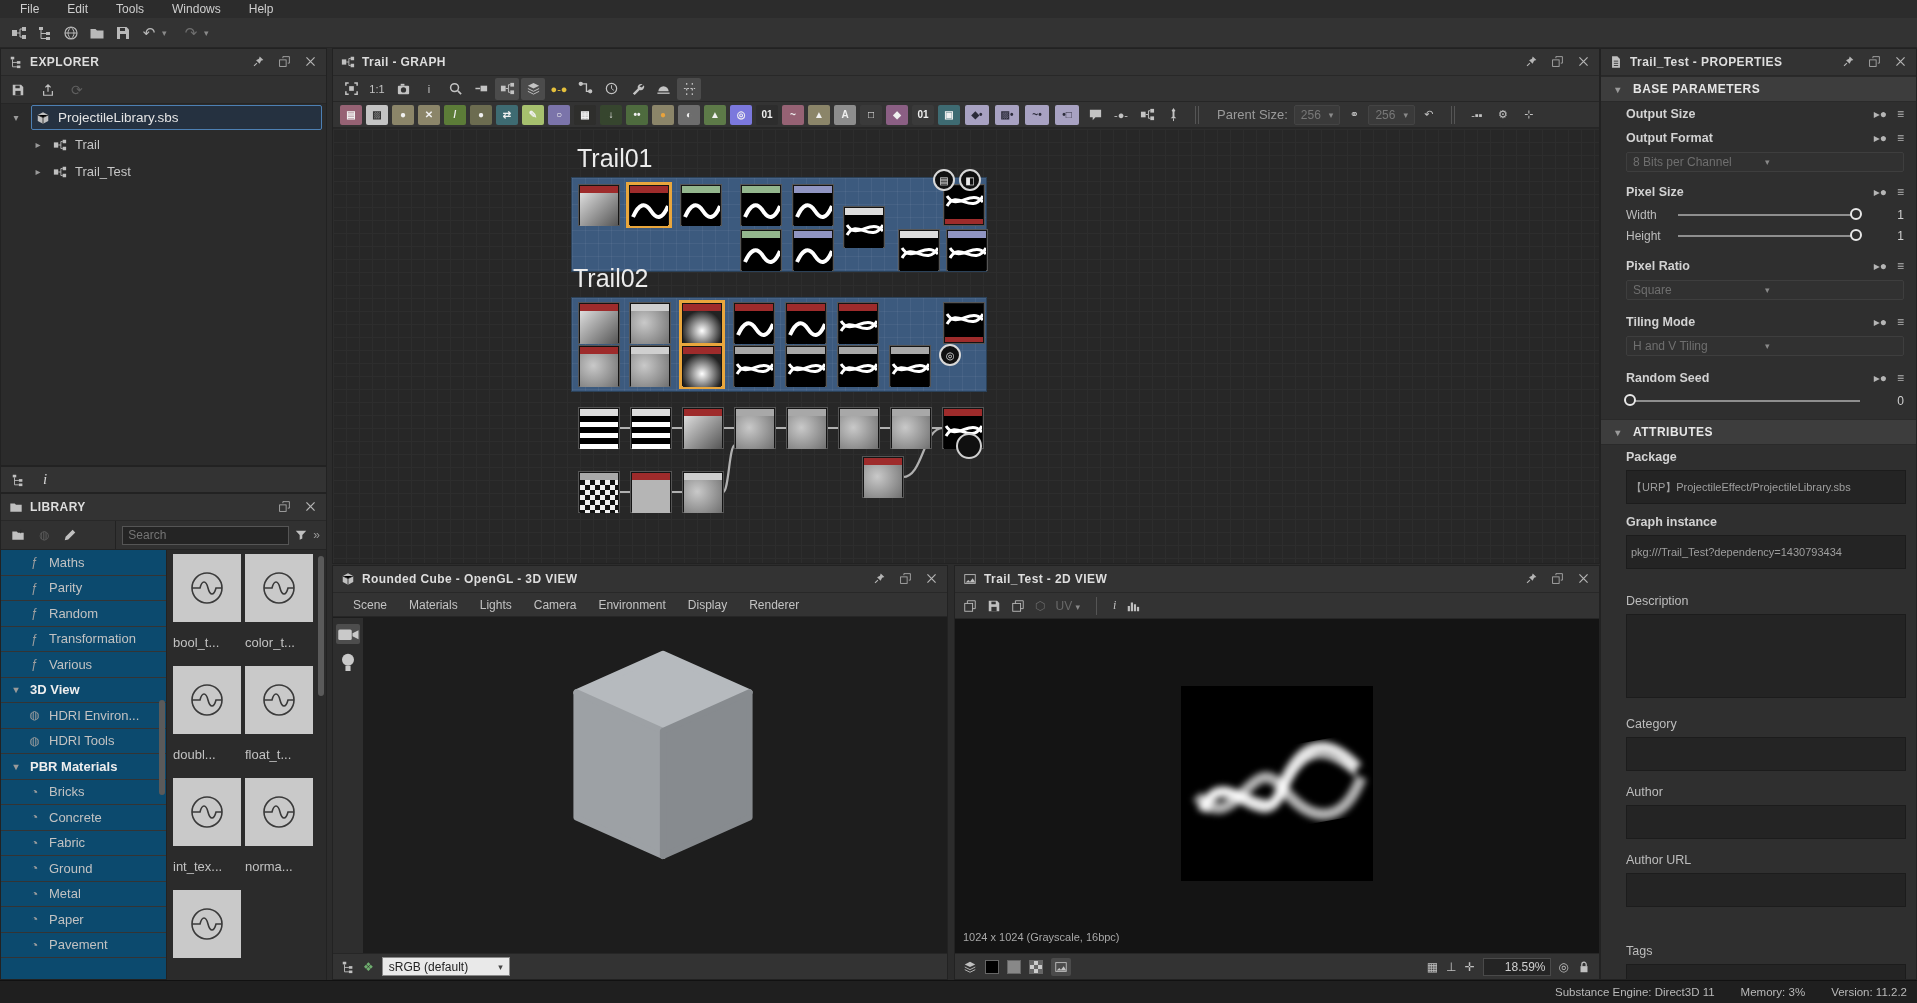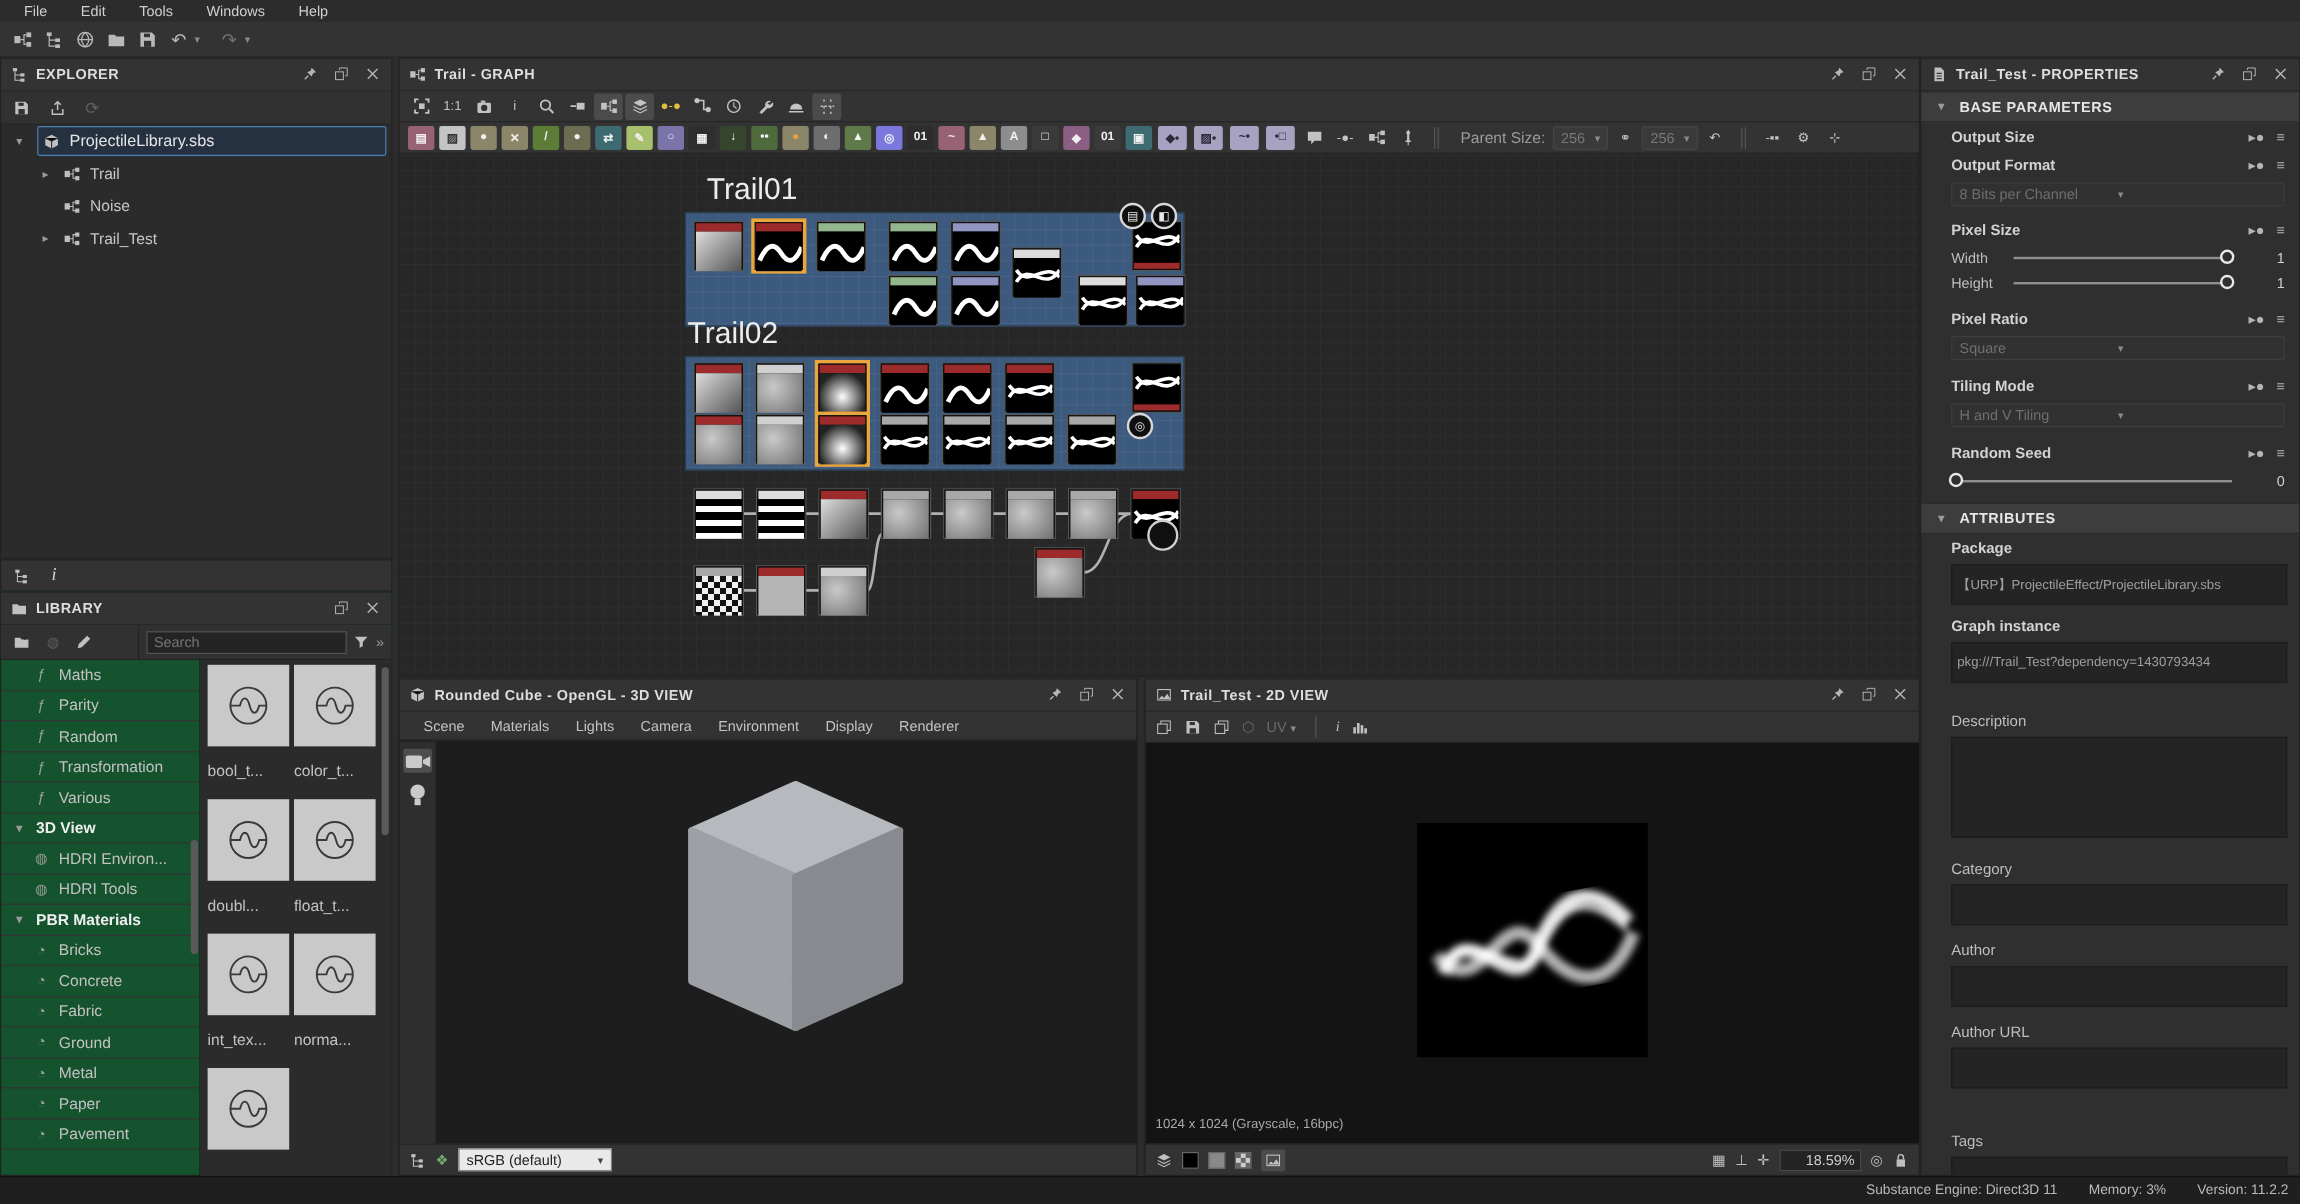--- a/index.html
+++ b/index.html
@@ -21,21 +21,21 @@
 .picon svg{width:14px;height:14px}
 
 #explorer{left:0;top:48px;width:327px;height:418px;background:#2b2b2b}
 #exptools{height:28px;background:#313131;border-bottom:1px solid #262626;display:flex;align-items:center;gap:16px;padding-left:10px;color:#bdbdbd}
 #exptools .dim{color:#5f5f5f}
 .trow{height:27px;display:flex;align-items:center;gap:8px;color:#c6c6c6;font-size:13px}
 .chev{width:14px;color:#9a9a9a;font-size:10px;text-align:center}
 .selbox{border:1px solid #4d80b4;background:#253140;border-radius:2px;flex:1;height:25px;display:flex;align-items:center;gap:8px;padding-left:4px;margin-right:4px}
 
 #tabrow{position:absolute;left:0;top:466px;width:327px;height:27px;background:#333;border:1px solid #222;display:flex;align-items:center;gap:18px;padding-left:10px;color:#c0c0c0}
-#library{left:0;top:493px;width:327px;height:487px;background:#14532d}
+#library{left:0;top:493px;width:327px;height:487px;background:#0c4a6e}
 #libtb{height:29px;background:#313131;border-bottom:1px solid #242424;display:flex;align-items:stretch}
 #libtb .lbtns{width:205px;display:flex;align-items:center;gap:14px;padding-left:10px;color:#bdbdbd;border-right:1px solid #222}
 #srchbox{flex:1;display:flex;align-items:center;gap:5px;padding:0 6px}
 #srch{flex:1;height:19px;background:#242424;border:1px solid #555;color:#8f8f8f;font-size:12px;padding:0 5px}
 #libbody{display:flex;height:457px}
 #liblist{width:166px;border-right:1px solid #222;position:relative;overflow:hidden}
 .li{height:25.5px;display:flex;align-items:center;gap:7px;border-bottom:1px solid #343434;font-size:13px;color:#c2c2c2}
 .li.cat{font-weight:bold;color:#eee;padding-left:8px}
 .li.itm{padding-left:26px}
 .lic{width:15px;text-align:center;color:#9f9f9f;font-size:12px}
@@ -220,32 +220,20 @@
           <svg viewBox="0 0 16 16">
             <rect x="1" y="5" width="5" height="6" fill="currentColor"></rect>
             <rect x="11" y="2" width="4" height="4" fill="currentColor"></rect>
             <rect x="11" y="10" width="4" height="4" fill="currentColor"></rect>
             <path d="M6 8h3M9 8V4h2M9 8v4h2" stroke="currentColor" fill="none"></path>
           </svg>
         </span>
         <span>Trail</span>
       </div>
       <div class="trow" style="padding-left: 30px;">
-        <span class="chev"></span>
-        <span class="picon">
-          <svg viewBox="0 0 16 16">
-            <rect x="1" y="5" width="5" height="6" fill="currentColor"></rect>
-            <rect x="11" y="2" width="4" height="4" fill="currentColor"></rect>
-            <rect x="11" y="10" width="4" height="4" fill="currentColor"></rect>
-            <path d="M6 8h3M9 8V4h2M9 8v4h2" stroke="currentColor" fill="none"></path>
-          </svg>
-        </span>
-        <span>Noise</span>
-      </div>
-      <div class="trow" style="padding-left: 30px;">
         <span class="chev">▸</span>
         <span class="picon">
           <svg viewBox="0 0 16 16">
             <rect x="1" y="5" width="5" height="6" fill="currentColor"></rect>
             <rect x="11" y="2" width="4" height="4" fill="currentColor"></rect>
             <rect x="11" y="10" width="4" height="4" fill="currentColor"></rect>
             <path d="M6 8h3M9 8V4h2M9 8v4h2" stroke="currentColor" fill="none"></path>
           </svg>
         </span>
         <span>Trail_Test</span>
@@ -617,21 +605,21 @@
       <span class="sep2"></span>
       <span class="g1i">-▪▪</span>
       <span class="g1i">⚙</span>
       <span class="g1i">⊹</span>
     </div>
   <div id="vp">
     <svg id="wires" width="1266" height="434">
         <path d="M286 76 C291 76,291 76,296 76 M336 76 C342 76,342 76,348 76 M388 76 C398 76,398 76,408 76 M448 76 C454 76,454 76,460 76 M500 76 C505.5 76,505.5 98,511 98 M388 76 C398 76,398 121,408 121 M448 121 C454 121,454 121,460 121 M500 121 C533 121,533 121,566 121 M551 98 C581 98,581 76,611 76 M606 121 C610 121,610 121,614 121 M286 194 C291.5 194,291.5 194,297 194 M337 194 C343 194,343 194,349 194 M389 194 C395 194,395 194,401 194 M441 194 C447 194,447 194,453 194 M493 194 C499 194,499 194,505 194 M545 194 C578 194,578 194,611 194 M286 194 C291.5 194,291.5 237,297 237 M286 237 C291.5 237,291.5 237,297 237 M337 237 C343 237,343 237,349 237 M389 237 C395 237,395 237,401 237 M441 237 C447 237,447 237,453 237 M493 237 C499 237,499 237,505 237 M545 237 C551 237,551 237,557 237 M597 237 C604 237,604 194,611 194 M286 299 C292 299,292 299,298 299 M338 299 C344 299,344 299,350 299 M390 299 C396 299,396 299,402 299 M442 299 C448 299,448 299,454 299 M494 299 C500 299,500 299,506 299 M546 299 C552 299,552 299,558 299 M598 299 C604 299,604 299,610 299 M650 299 C637.5 299,637.5 317,625 317 M570 348 C590 348,590 299,610 299 M286 363 C292 363,292 363,298 363 M338 363 C344 363,344 363,350 363 M390 363 C396 363,396 316,402 316 " fill="none" stroke="#c9c9c9" stroke-width="2.2" opacity=".85"></path>
       </svg>
   <div class="ggroup" style="left: 238px; top: 48px; width: 416px; height: 95px;"></div>
-      <div class="glab" style="left: 256px; top: 15px; text-align: right;">Trail01</div>
+      <div class="glab" style="left: 244px; top: 15px; text-align: right;">Trail01</div>
       <div class="ggroup" style="left: 238px; top: 168px; width: 416px; height: 95px;"></div>
       <div class="glab" style="left: 240px; top: 135px;">Trail02</div>
       <div class="node" style="left: 246px; top: 56px;">
         <div class="strip" style="background: rgb(158, 43, 43);"></div>
         <div class="body" style="background: linear-gradient(135deg, rgb(221, 221, 221), rgb(85, 85, 85));"></div>
       </div>
       <div class="node sel" style="left: 296px; top: 56px;">
         <div class="strip" style="background: rgb(158, 43, 43);"></div>
         <div class="body" style="background: rgb(0, 0, 0);"><svg width="40" height="33" viewBox="0 0 40 33" fill="none" stroke="#fff" stroke-width="4">
             <path d="M3 24 Q12 4,21 18 T38 13"></path>

